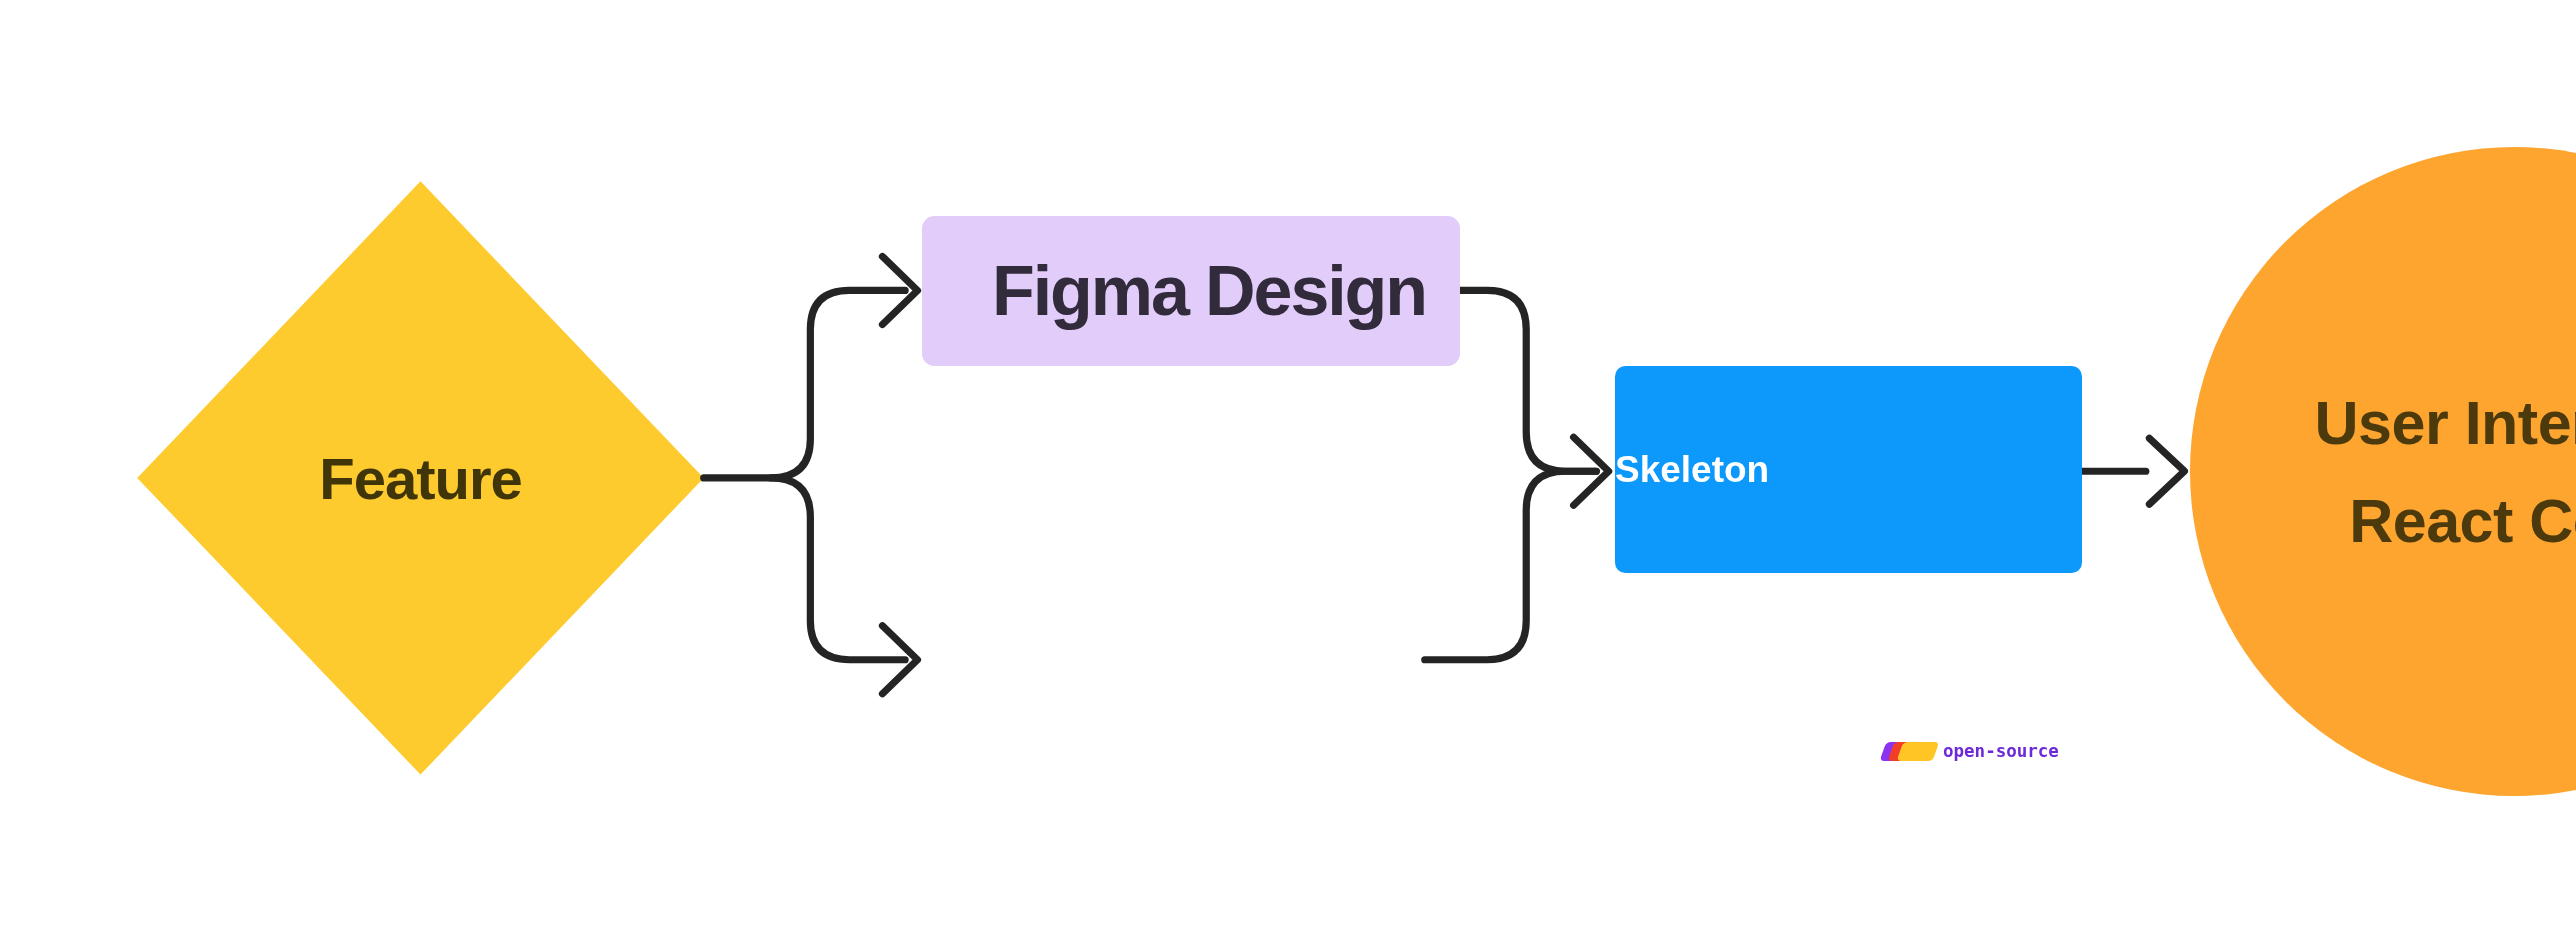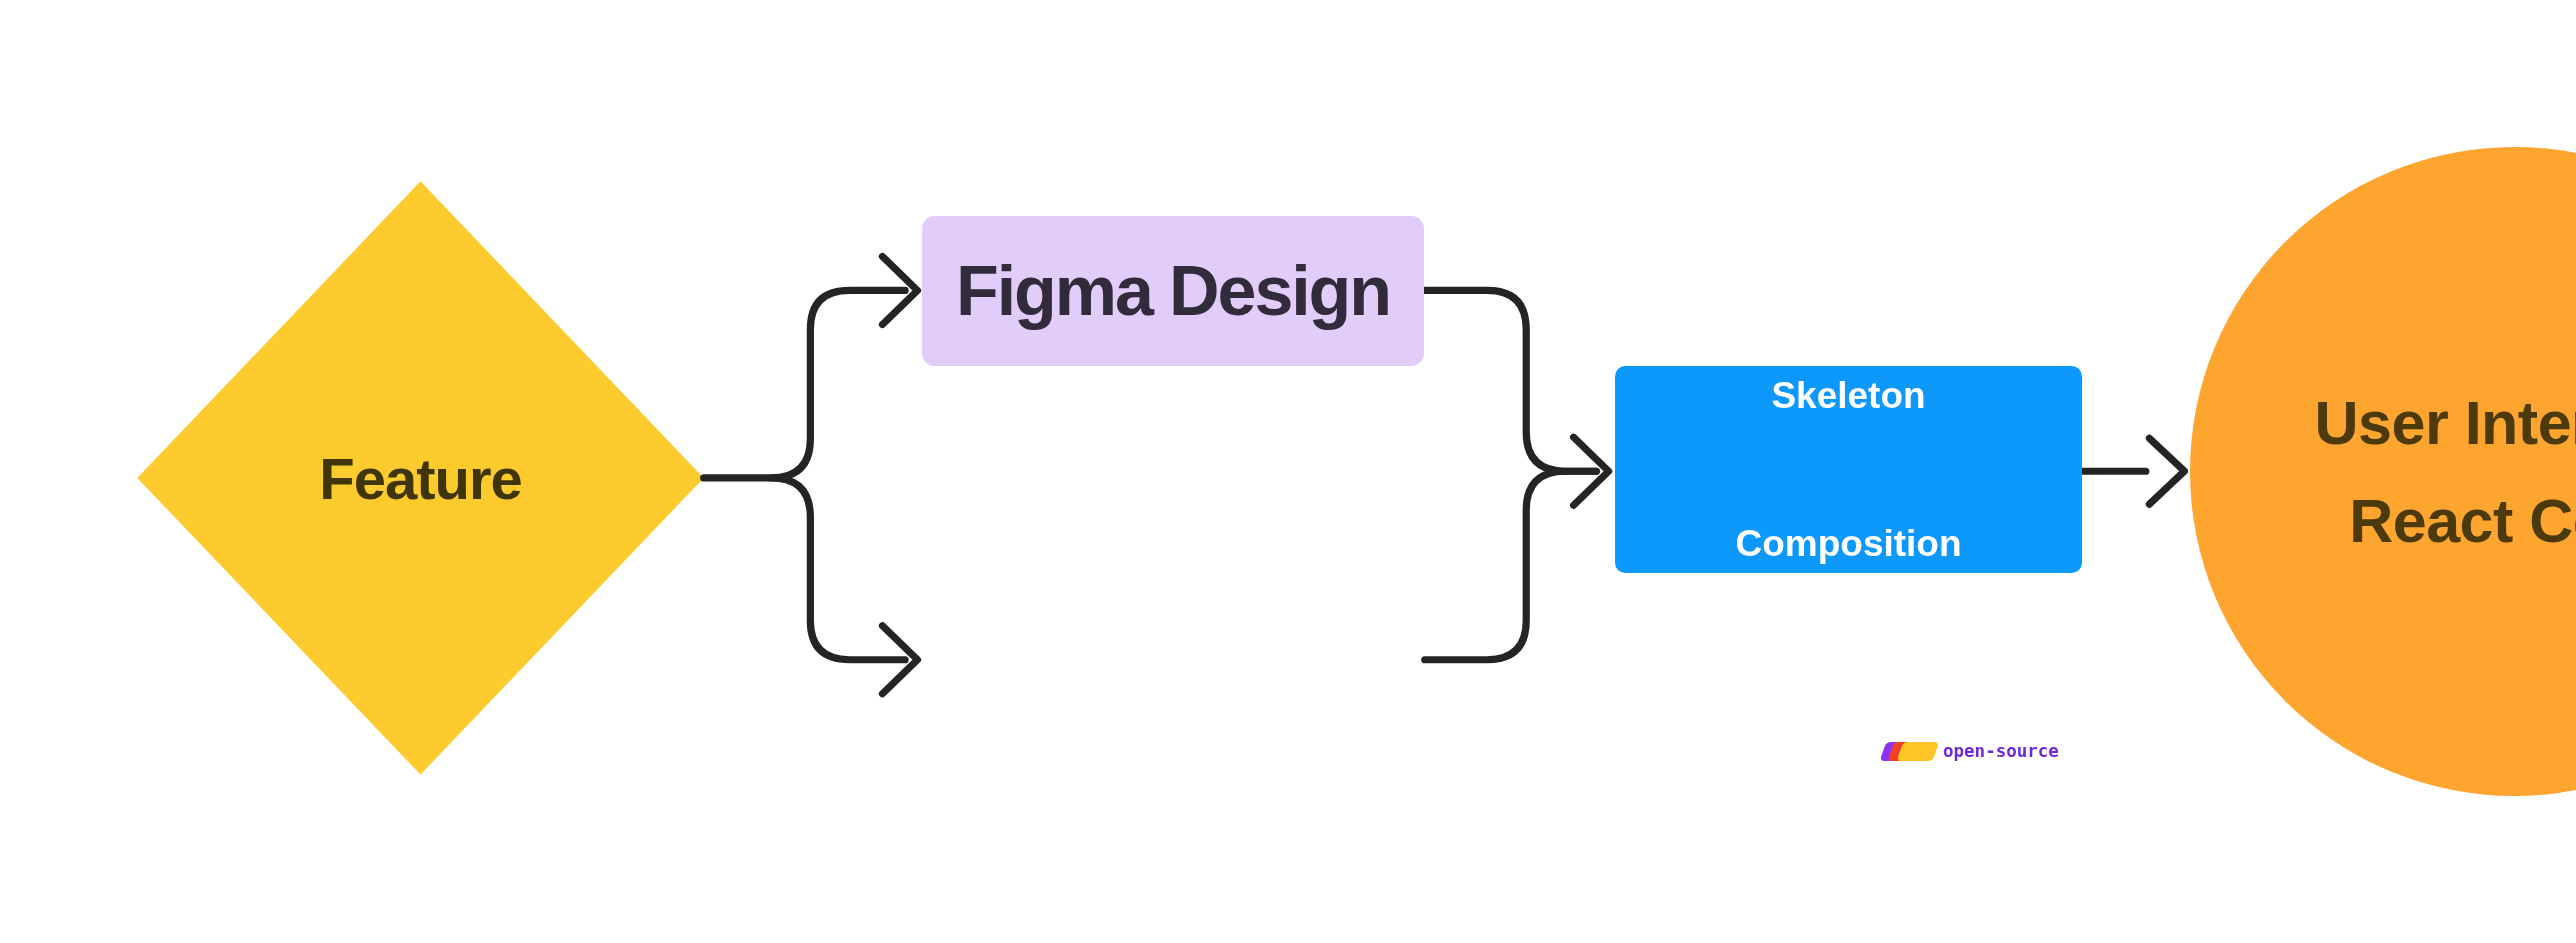--- a/index.html
+++ b/index.html
@@ -31,22 +31,22 @@
     align-items:center;justify-content:center;text-align:center;
     border-radius:12.4px;
     background:var(--c-purple_box,#E2CCFA);
   }
   .soft-box .box-label{
     font-size:70px;font-weight:bold;letter-spacing:-2.1px;
     color:var(--c-purple_box_text,#322B3B);
     white-space:nowrap;
   }
   .blue-box{
-    position:absolute;display:flex;flex-direction:column;
-    align-items:center;justify-content:space-between;text-align:center;
+    position:absolute;display:flex;flex-direction:row;
+    align-items:center;justify-content:flex-start;text-align:center;
     border-radius:10.3px;
     background:var(--c-blue_box,#0D99FB);
   }
   .blue-box .blue-line{
     font-size:37px;font-weight:bold;line-height:59px;
     color:var(--c-blue_box_text,#FFFFFF);
     white-space:nowrap;
   }
   .circle-node{
     position:absolute;display:flex;flex-direction:column;
@@ -100,28 +100,27 @@
     <path class="connector" d="M 3054 849 L 3122 915 L 3054 981"></path>
 
     <path class="connector" d="M 4041 915 H 4165"></path>
     <path class="connector" d="M 4172 851 L 4240 915 L 4172 979"></path>
   </svg>
 
   <div class="node-label-wrap" style="left:137px;top:181px;width:567px;height:594px;">
     <span class="feature-label">Feature</span>
   </div>
 
-  <div class="soft-box" style="left:922px;top:216px;width:502px;height:150px;">
+  <div class="soft-box" style="left:922px;top:216px;width:502px;height:150px;padding-left:36px;">
     <span class="box-label">Figma Design</span>
   </div>
 
 
   <div class="blue-box" style="left:1615px;top:366px;width:467px;height:207px;">
     <span class="blue-line">Skeleton</span>
-    <span class="blue-line">Composition</span>
   </div>
 
   <div class="circle-node" style="left:2190px;top:147px;width:649px;height:649px;">
     <span class="circle-line">User Interface</span>
     <span class="circle-line">React Code</span>
   </div>
 
 
   <div class="logo-badge">
     <span class="logo-band purple"></span>

